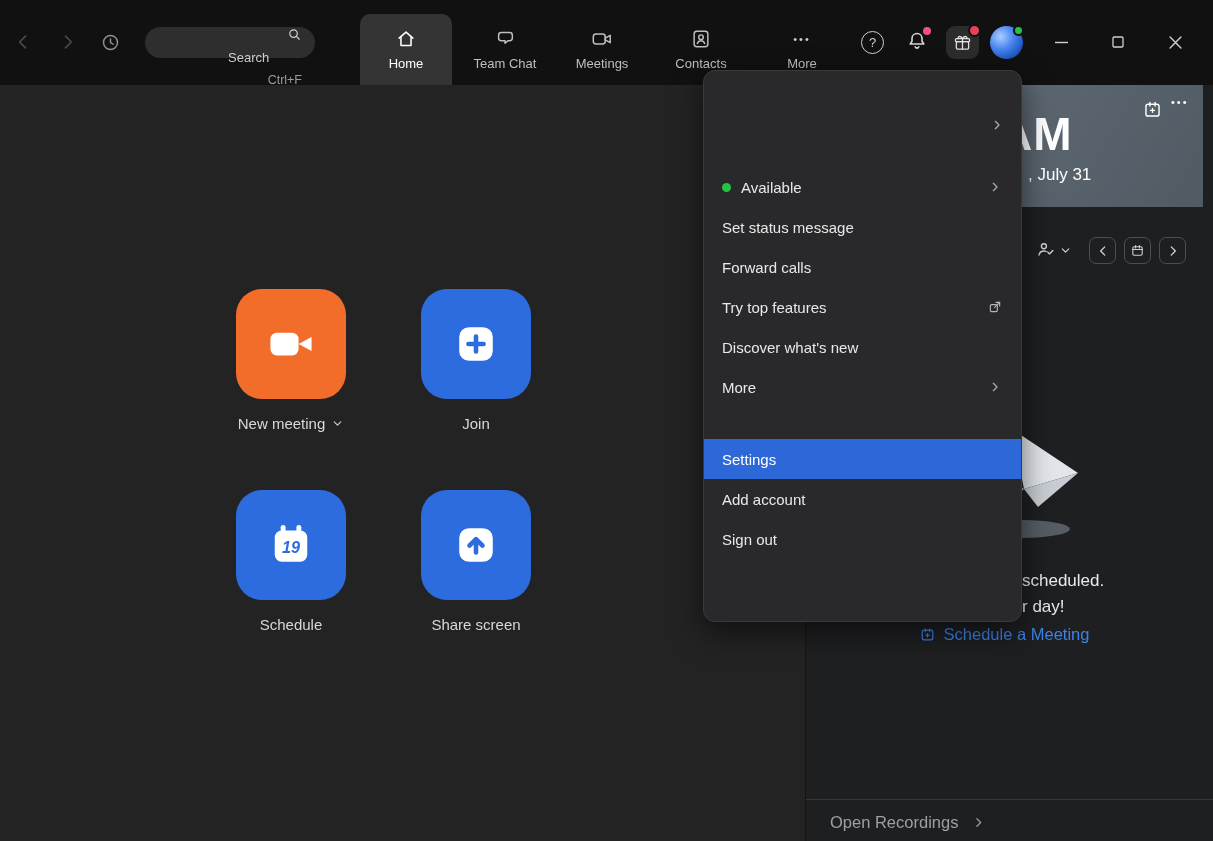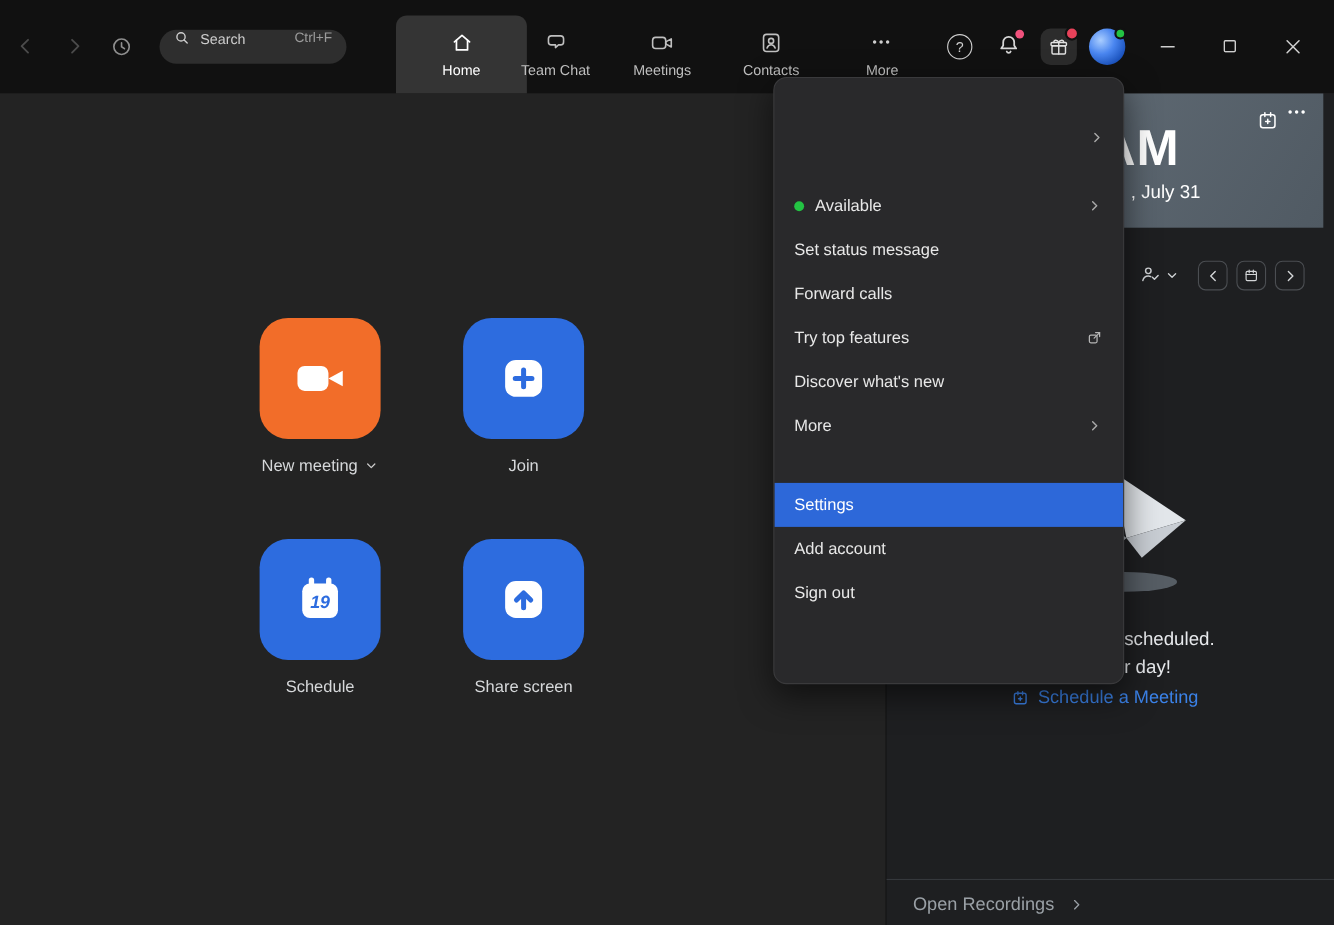--- a/index.html
+++ b/index.html
@@ -5,28 +5,28 @@
   html,body{margin:0;padding:0;background:#000;}
   .app{position:relative;width:1213px;height:841px;overflow:hidden;background:#232323;
        font-family:"Liberation Sans",sans-serif;color:#e6e6e6;-webkit-font-smoothing:antialiased;}
   svg{display:block;}
 
   
   .topbar{position:absolute;left:0;top:0;width:100%;height:85px;background:#111;}
   .tb-ico{position:absolute;top:31px;width:22px;height:22px;display:flex;align-items:center;justify-content:center;color:#4b4b4b;}
   .nav-back{left:12px;} .nav-fwd{left:57px;} .nav-hist{left:99px;color:#8f8f8f;}
   .search-pill{position:absolute;left:145px;top:27px;width:170px;height:31px;border-radius:16px;background:#2e2e2e;
-       display:flex;align-items:flex-start;gap:7px;padding:0 13px;box-sizing:border-box;color:#cfcfcf;}
+       display:flex;align-items:flex-end;gap:7px;padding:0 13px;box-sizing:border-box;color:#cfcfcf;flex-direction:column;}
   .search-input{background:transparent;border:none;outline:none;color:#d8d8d8;font-size:13px;width:72px;font-family:inherit;}
   .search-input::placeholder{color:#cdcdcd;}
   .search-short{margin-left:auto;color:#9b9b9b;font-size:12.5px;}
   .tab{position:absolute;top:14px;height:71px;display:flex;flex-direction:column;align-items:center;justify-content:center;
        gap:6px;font-size:13px;color:#bfbfbf;border-radius:10px 10px 0 0;cursor:default;}
   .tab .t-ic{width:22px;height:22px;}
-  .tab-home{left:360px;width:119px;background:#343434;color:#fff;}
+  .tab-home{left:360px;width:92px;background:#343434;color:#fff;}
   .tab-chat{left:459px;width:92px;} .tab-meet{left:558px;width:88px;}
   .tab-cont{left:657px;width:88px;} .tab-more{left:762px;width:80px;}
   .more-dots{font-size:11px;letter-spacing:2px;height:22px;display:flex;align-items:center;color:#cfcfcf;}
   .help-btn{position:absolute;left:861px;top:31px;width:23px;height:23px;border:1.5px solid #d0d0d0;border-radius:50%;
        color:#d0d0d0;display:flex;align-items:center;justify-content:center;font-size:13px;box-sizing:border-box;}
   .bell-btn{position:absolute;left:905px;top:29px;width:26px;height:26px;color:#d6d6d6;}
   .bell-dot{position:absolute;right:0;top:-2px;width:8px;height:8px;border-radius:50%;background:#F0517C;}
   .gift-btn{position:absolute;left:946px;top:26px;width:33px;height:33px;background:#2c2c2c;border-radius:9px;
        color:#e0e0e0;display:flex;align-items:center;justify-content:center;}
   .gift-dot{position:absolute;right:-2px;top:-2px;width:9px;height:9px;border-radius:50%;background:#E8425A;border:2px solid #111;}

